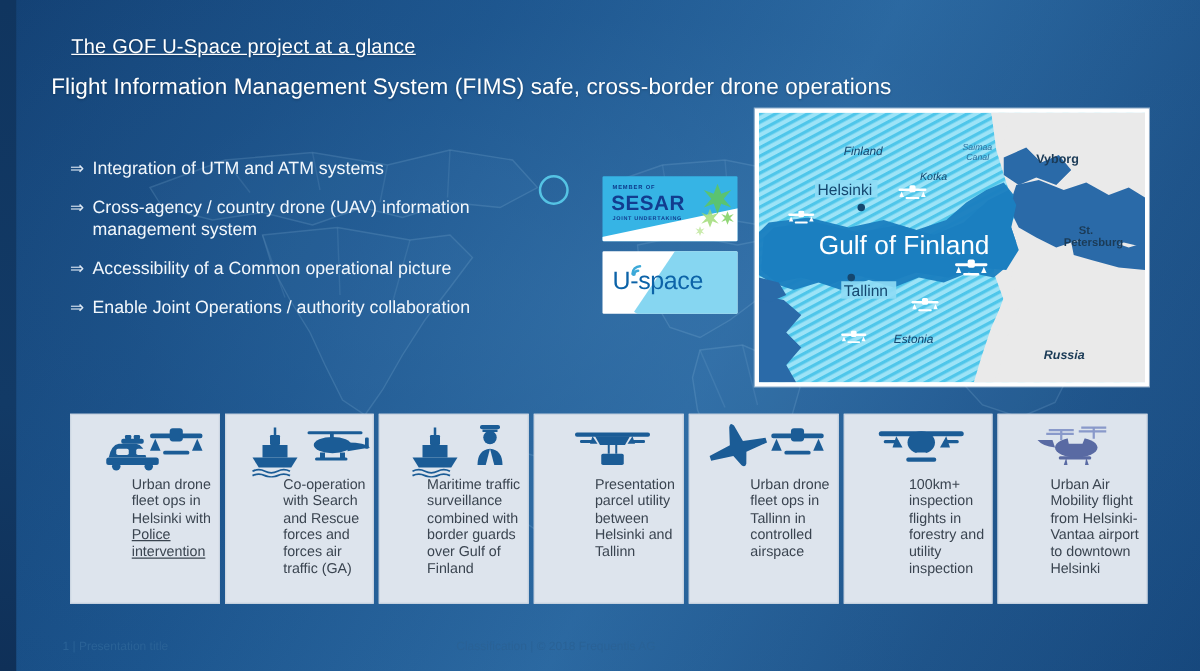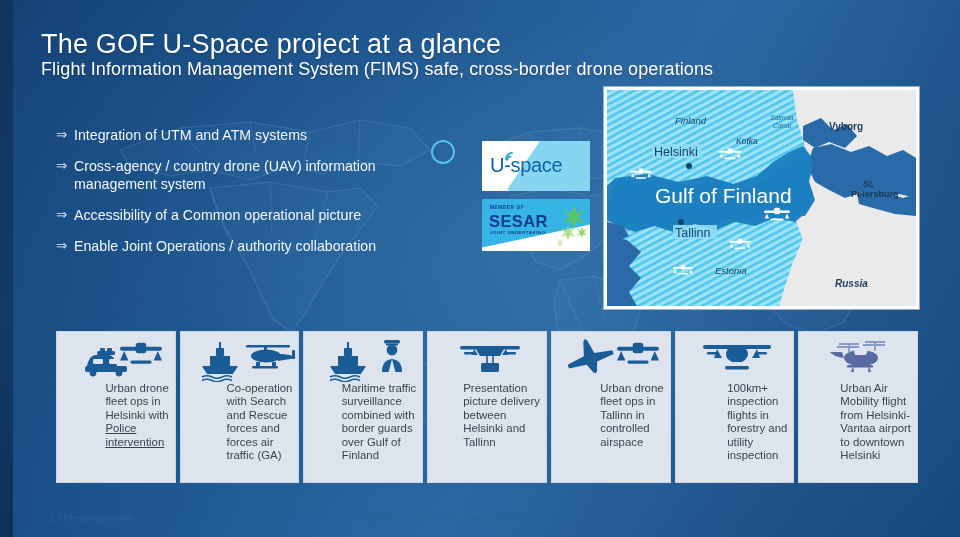--- a/index.html
+++ b/index.html
@@ -34,24 +34,25 @@
     pointer-events: none;
   }
   #highlight-circle {
     position: absolute; left: 431px; top: 140px;
     width: 24px; height: 24px; border-radius: 50%;
     border: 2.2px solid #57c8e8; opacity: .95;
   }
 
   
   #title {
-    position: absolute; left: 41px; top: 29px;
-    font-size: 27px; color: #ffffff; letter-spacing: .2px;
+    position: absolute; left: 57px; top: 29px;
+    font-size: 16px; color: #ffffff; letter-spacing: .2px;
     text-shadow: 0 1px 2px rgba(0,0,0,.25);
     white-space: nowrap;
+    text-decoration: underline;
   }
   #subtitle {
     position: absolute; left: 41px; top: 59px;
     font-size: 18px; color: #ffffff; font-weight: normal;
     letter-spacing: .1px; white-space: nowrap;
     text-shadow: 0 1px 2px rgba(0,0,0,.25);
   }
 
   
   #bullets { position: absolute; left: 56px; top: 126px; width: 400px; }
@@ -186,45 +187,45 @@
       <span class="btext">Accessibility of a Common operational picture</span>
     </div>
     <div class="bullet">
       <span class="arrow">⇒</span>
       <span class="btext">Enable Joint Operations  / authority  collaboration</span>
     </div>
   </div>
 
   <div id="lsd">
 
-    <div class="logo-box" id="uspace-box">
-      <div class="diag"></div>
-      <svg id="uspace-wifi" width="14" height="12" viewBox="0 0 14 12">
-        <g fill="none" stroke="#3ca9d8" stroke-width="2" stroke-linecap="round">
-          <path d="M2 10 a6 6 0 0 1 6 -6"></path>
-          <path d="M3.5 10.5 a3 3 0 0 1 3 -3"></path>
-        </g>
-        <circle cx="2.6" cy="10.6" r="1.1" fill="#3ca9d8"></circle>
-      </svg>
-      <div id="uspace-word">U-space</div>
-    </div>
-
     <div class="logo-box" id="sesar-box">
       <div class="corner-white"></div>
       <svg width="46" height="48" viewBox="0 0 46 48" style="position:absolute;right:0;top:2px;">
         <g fill="#5dc46a">
           <path d="M30 4 l3 8 8 -3 -6 7 6 7 -8 -3 -3 8 -3 -8 -8 3 6 -7 -6 -7 8 3z" opacity=".95"></path>
           <path d="M24 24 l2 5 5 -2 -4 4.5 4 4.5 -5 -2 -2 5 -2 -5 -5 2 4 -4.5 -4 -4.5 5 2z" opacity=".8" fill="#9ad96f"></path>
           <path d="M38 26 l1.4 3.6 3.6 -1.4 -2.9 3.2 2.9 3.2 -3.6 -1.4 -1.4 3.6 -1.4 -3.6 -3.6 1.4 2.9 -3.2 -2.9 -3.2 3.6 1.4z" opacity=".85" fill="#7fd05f"></path>
           <path d="M16 38 l1 2.6 2.6 -1 -2.1 2.3 2.1 2.3 -2.6 -1 -1 2.6 -1 -2.6 -2.6 1 2.1 -2.3 -2.1 -2.3 2.6 1z" opacity=".7" fill="#b4e38a"></path>
         </g>
       </svg>
       <div id="sesar-member">MEMBER OF</div>
       <div id="sesar-word">SESAR</div>
       <div id="sesar-ju">JOINT UNDERTAKING</div>
+    </div>
+
+    <div class="logo-box" id="uspace-box">
+      <div class="diag"></div>
+      <svg id="uspace-wifi" width="14" height="12" viewBox="0 0 14 12">
+        <g fill="none" stroke="#3ca9d8" stroke-width="2" stroke-linecap="round">
+          <path d="M2 10 a6 6 0 0 1 6 -6"></path>
+          <path d="M3.5 10.5 a3 3 0 0 1 3 -3"></path>
+        </g>
+        <circle cx="2.6" cy="10.6" r="1.1" fill="#3ca9d8"></circle>
+      </svg>
+      <div id="uspace-word">U-space</div>
     </div>
   </div>
 
   <div id="mappanel">
     <svg id="mapsvg" width="309" height="216" viewBox="0 0 309 216">
       <defs>
         <pattern id="stripes" width="6" height="6" patternTransform="rotate(62)" patternUnits="userSpaceOnUse">
           <rect width="6" height="6" fill="#9ce3f7"></rect>
           <rect width="2.6" height="6" fill="#4fc6ea"></rect>
         </pattern>
@@ -424,21 +425,21 @@
             <path d="M-14 -9 h28 l-4 7 h-20 z"></path>
             <path d="M-3 -2 l0 7 M3 -2 l0 7" stroke="#1b5c96" stroke-width="1.6"></path>
             <rect x="-9" y="5" width="18" height="9" rx="1.4"></rect>
             <rect x="-26" y="-6" width="10" height="2.4" rx="1"></rect>
             <rect x="16" y="-6" width="10" height="2.4" rx="1"></rect>
           </g>
         </svg>
       </div>
       <div class="card-text">
         <div>Presentation</div>
-        <div>picture delivery</div>
+        <div>parcel utility</div>
         <div>between</div>
         <div>Helsinki  and</div>
         <div>Tallinn</div>
       </div>
     </div>
 
     <div class="card">
       <div class="card-icons">
         <svg width="112" height="50" viewBox="0 0 112 50">
           <g fill="#1b5c96" transform="translate(30,24) rotate(-18)">

